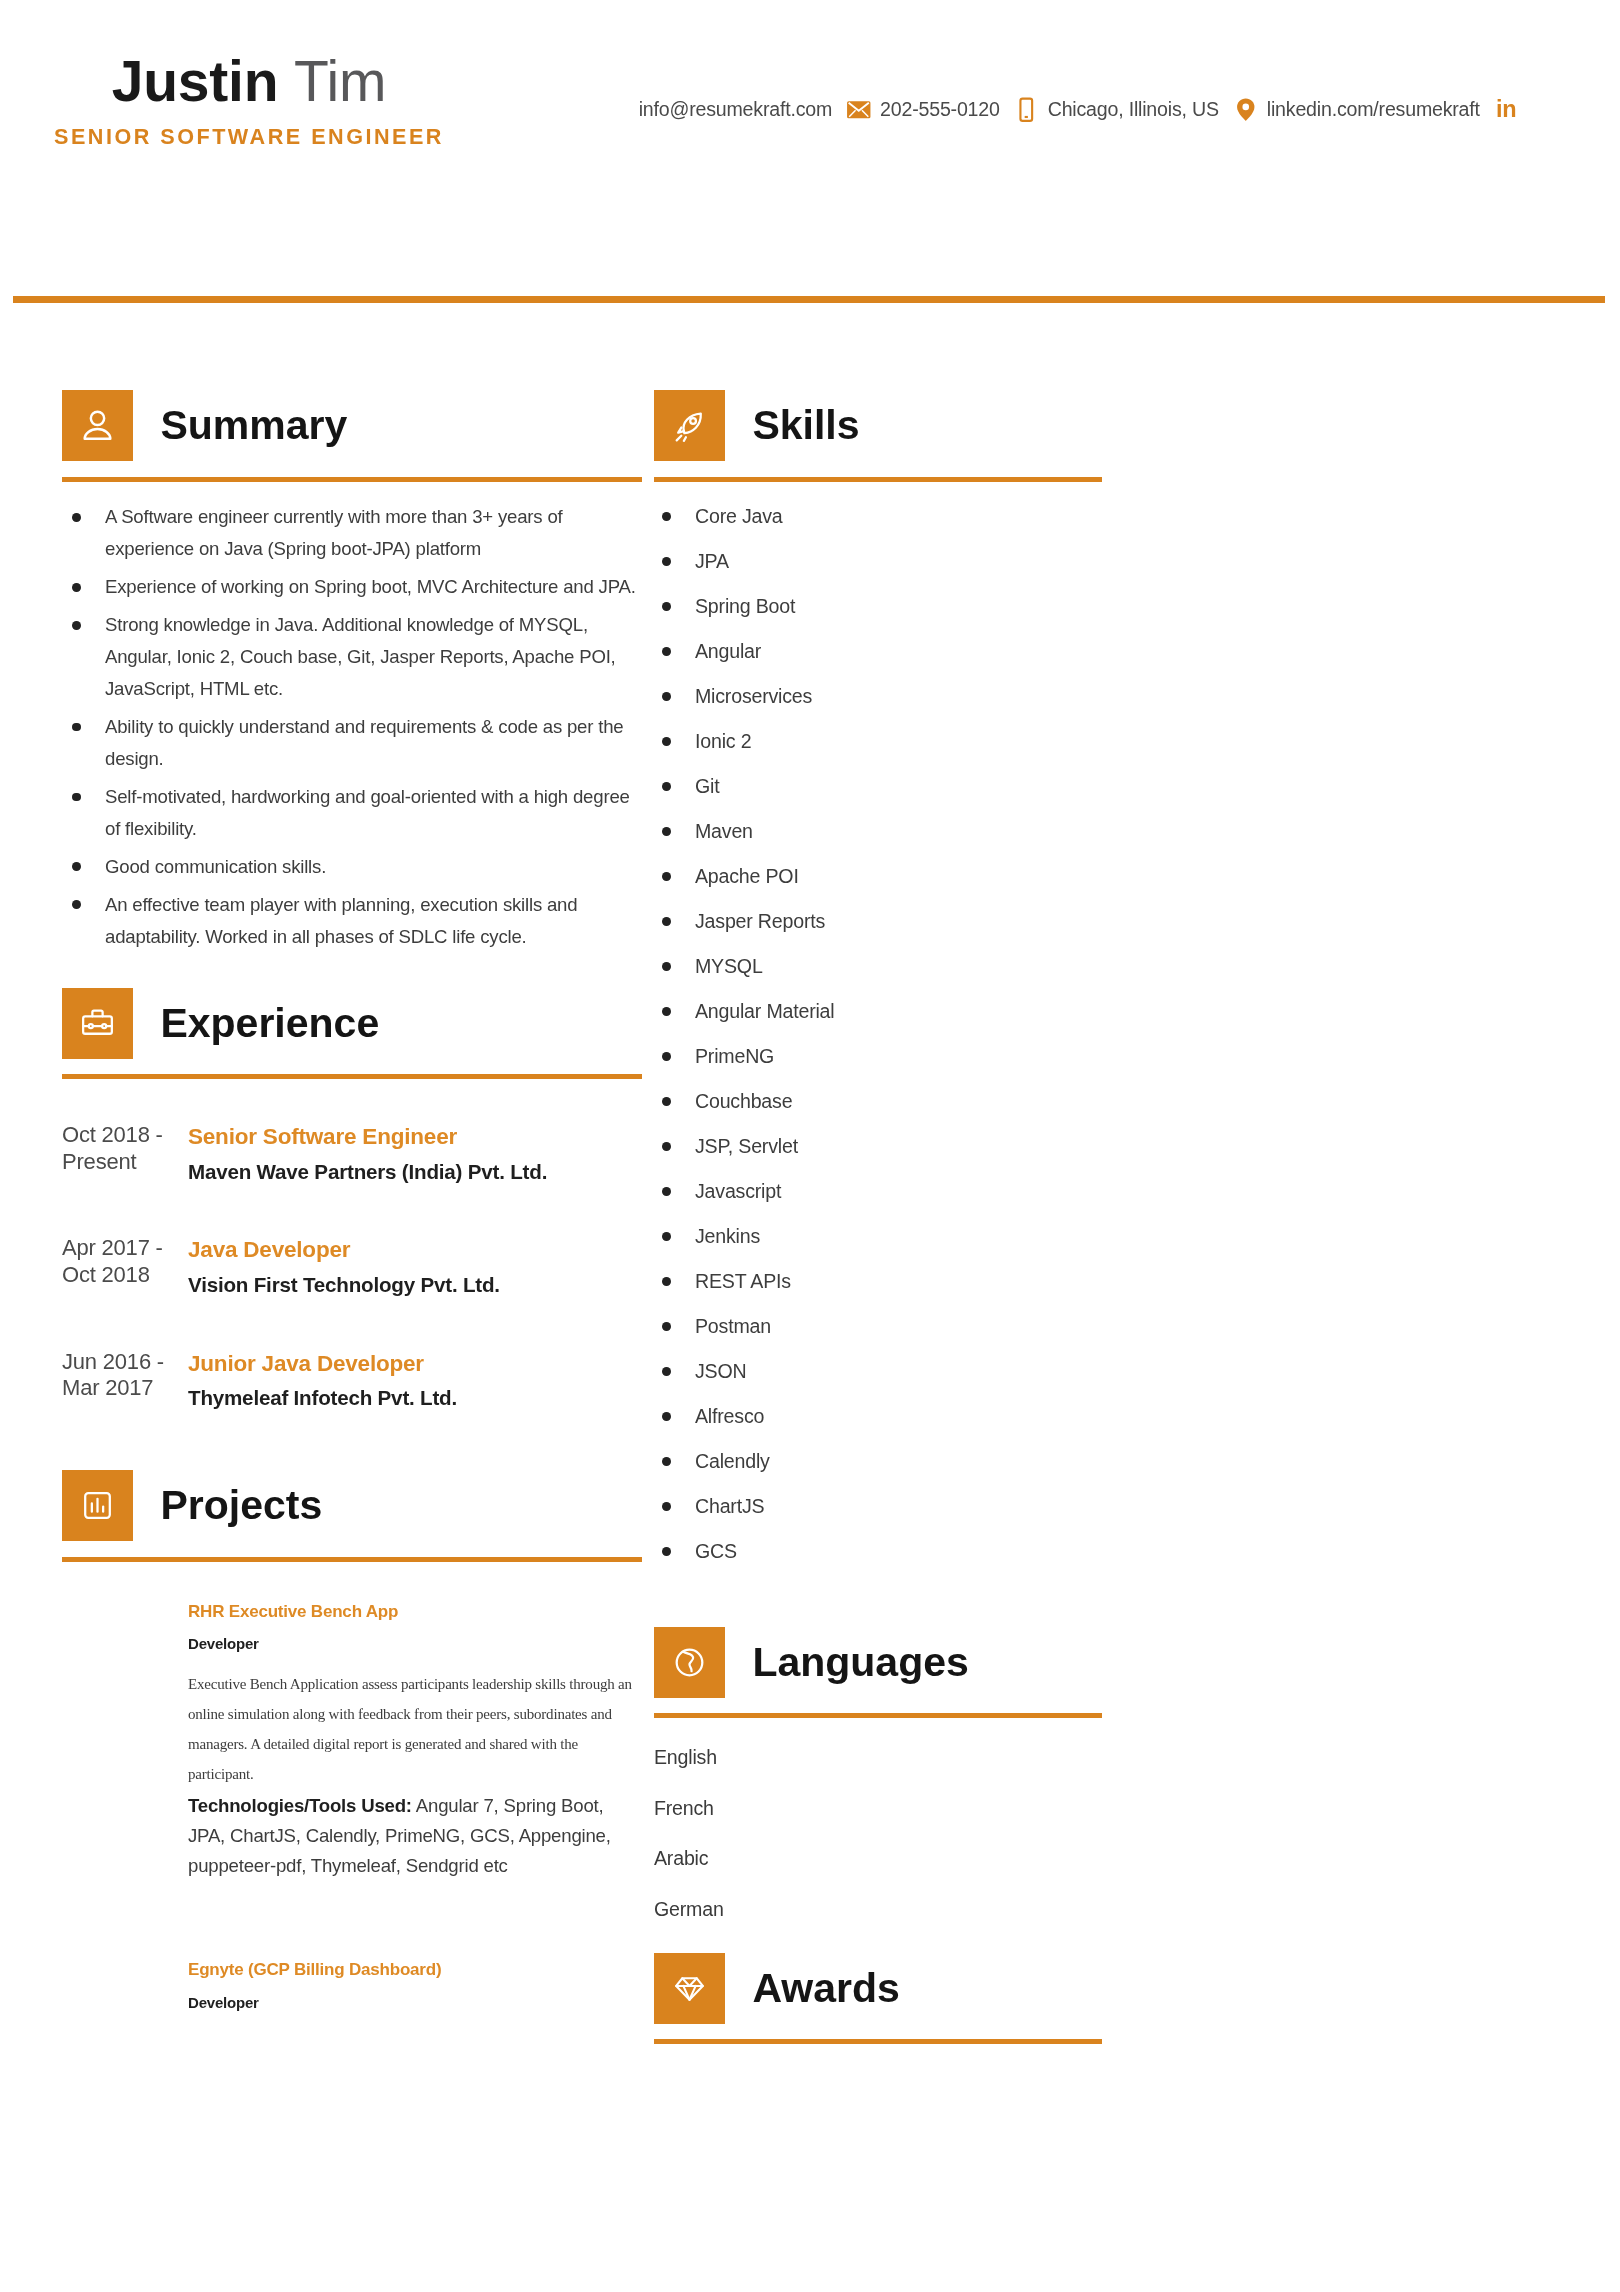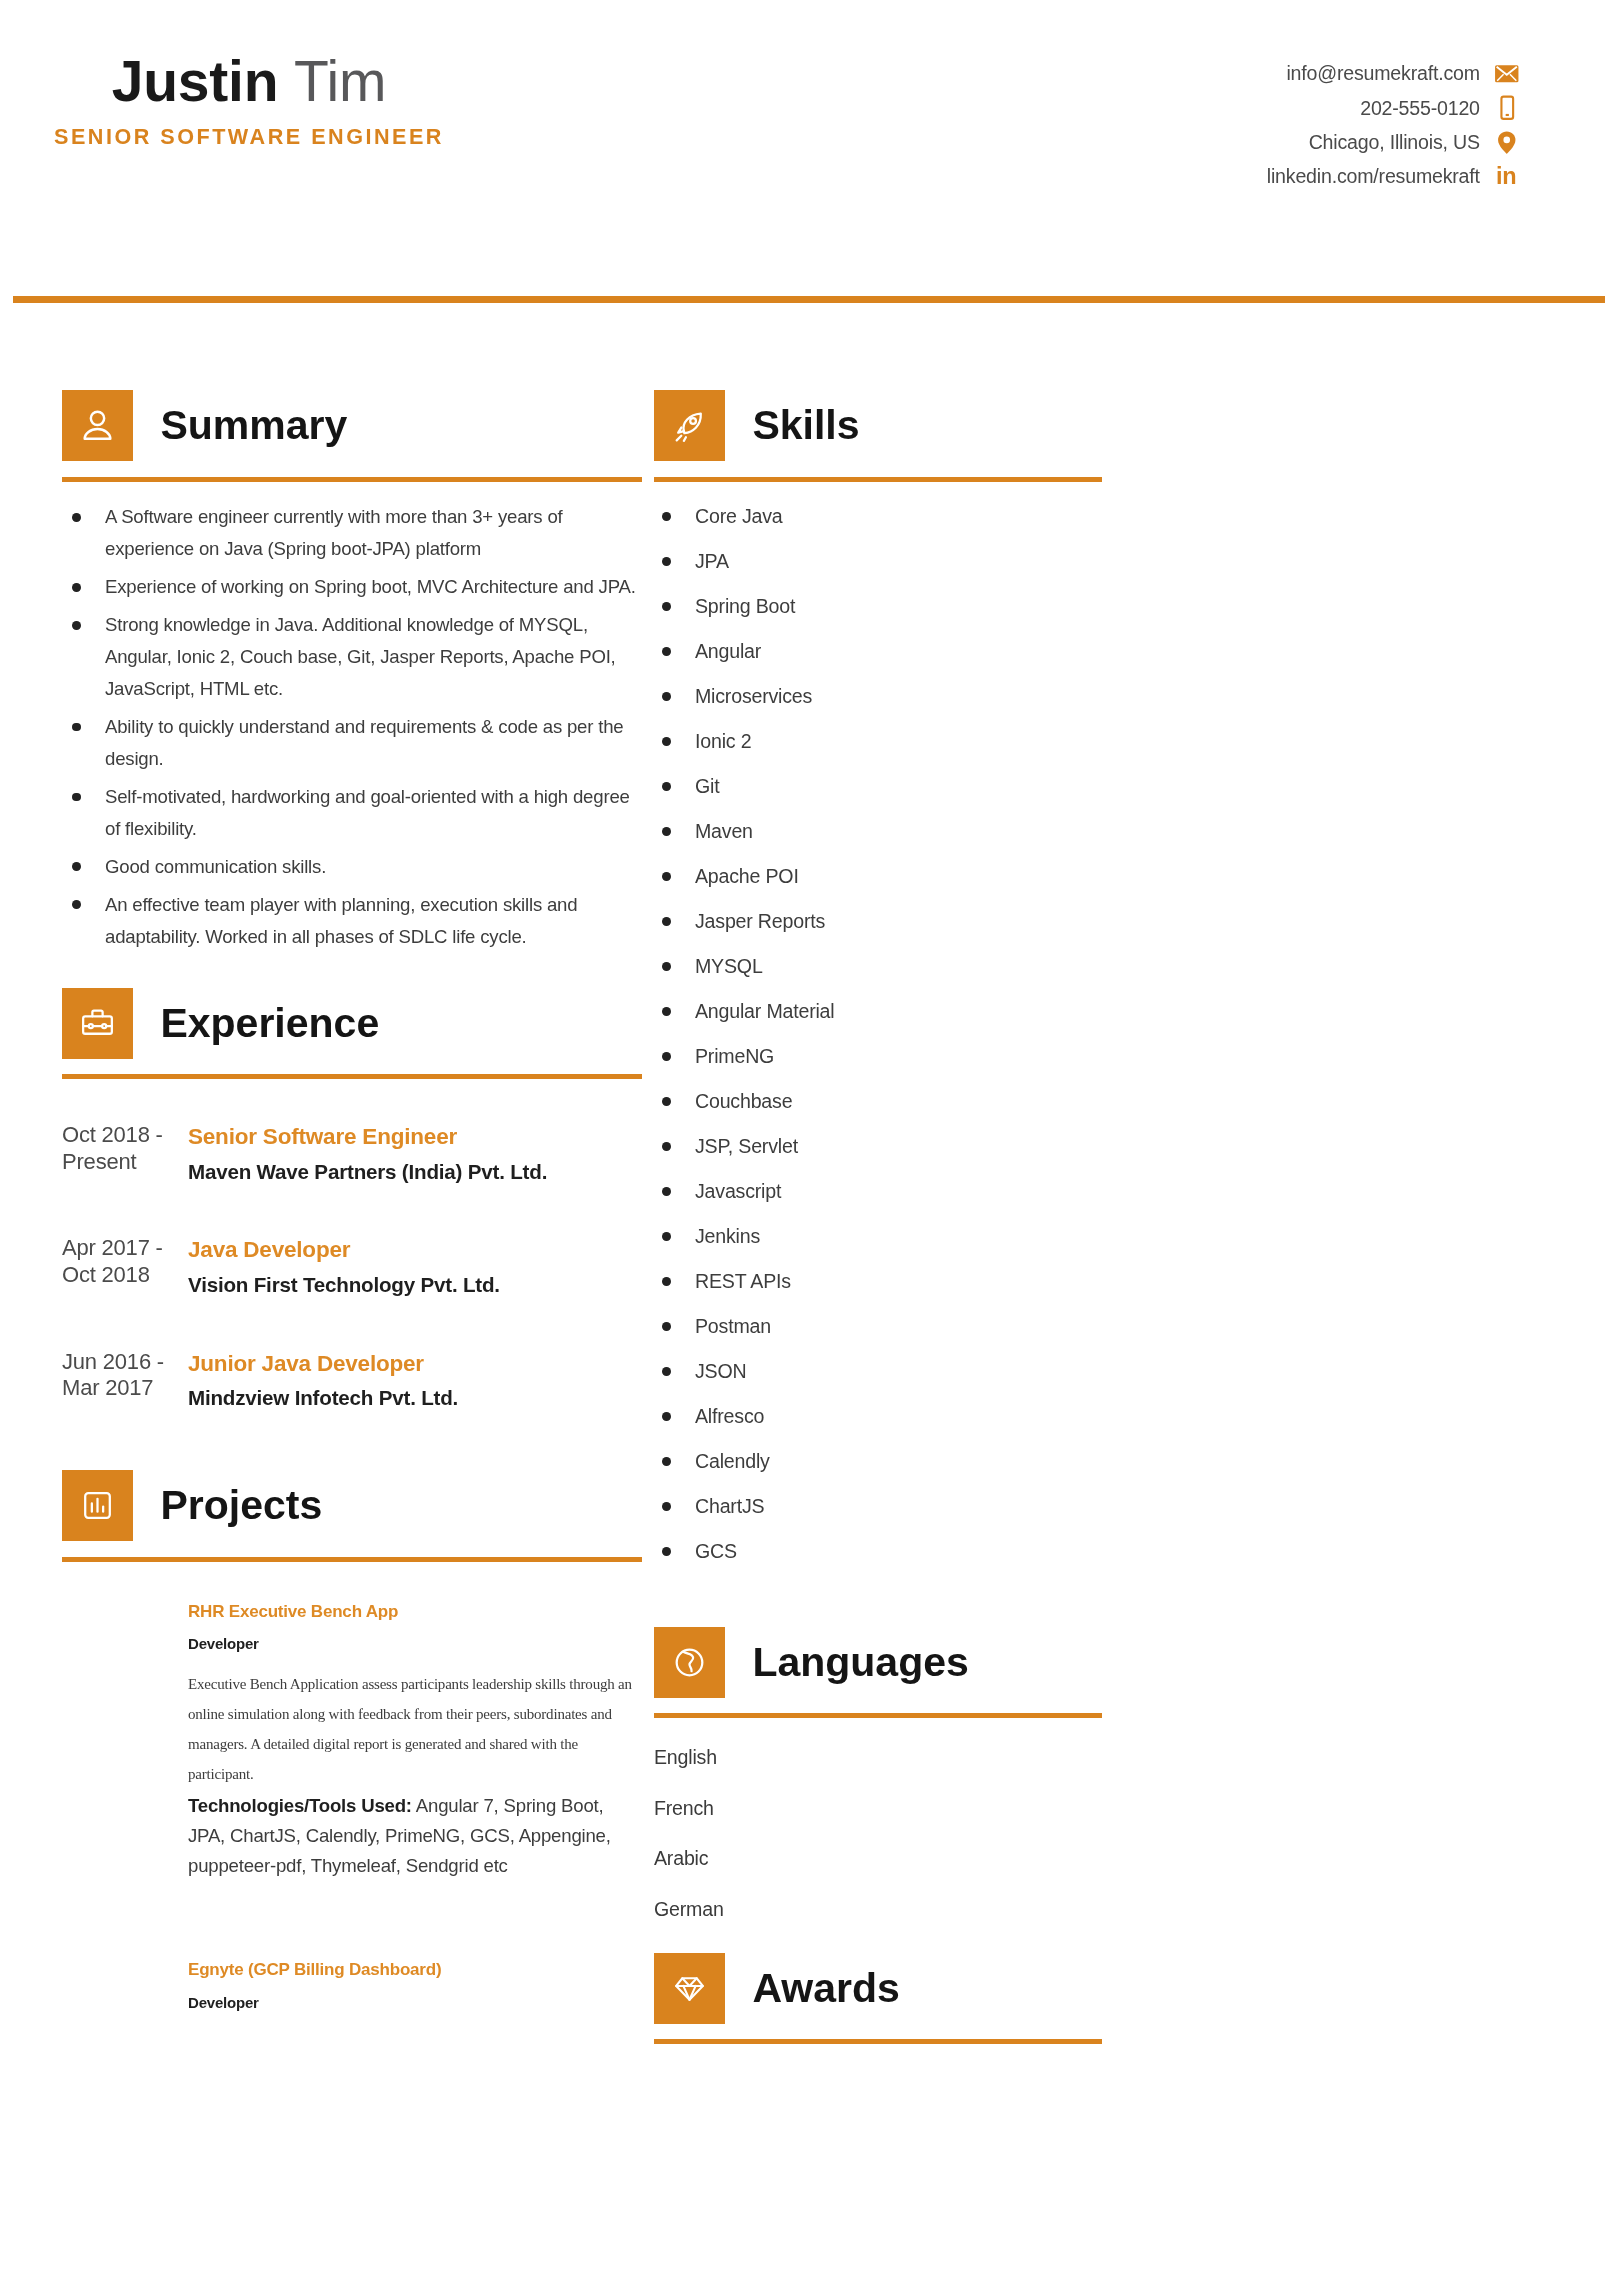--- a/index.html
+++ b/index.html
@@ -9,21 +9,21 @@
     width:1620px; height:2293px; position:relative; overflow:hidden;
     font-family:"Liberation Sans","DejaVu Sans",sans-serif;
     color:var(--body); letter-spacing:-0.2px;
   }
   
   .header{ position:relative; height:303px; }
   .header-inner{ display:flex; justify-content:space-between; padding:51px 101px 0 54px;text-align:center; }
   .name{ font-size:57px; line-height:61px; font-weight:700; color:var(--ink); }
   .name .last{ font-weight:400; color:#58585a; }
   .job-subtitle{ margin-top:11.8px; font-size:21.6px; font-weight:700; letter-spacing:2.5px; color:var(--accent); }
-  .contacts{ display:flex; flex-direction:column; gap:8.8px; margin-top:10px; }
+  .contacts{ display:flex; gap:8.8px; margin-top:18px; }
   .contact-row{ display:flex; align-items:center; justify-content:flex-end; gap:13.7px;
                 font-size:19.6px; color:#4a4a4a; }
   .contact-icon{ width:25.5px; height:25.5px; flex:0 0 25.5px; display:flex; align-items:center; justify-content:center; }
   .li-in{ font-size:23.5px; font-weight:700; color:var(--accent); line-height:25.5px; }
   .top-rule{ position:absolute; bottom:0; left:12.7px; width:1592px; height:6.9px; background:var(--accent); }
   
   .main{ display:grid; grid-template-columns:580px 448px; column-gap:400px;
          padding-left:62px; margin-top:87px;gap:12px; }
   
   .section-head{ display:flex; align-items:center; gap:27.4px; }
@@ -181,21 +181,21 @@
             </div>
           </div>
 
           <div class="job">
             <div class="job-dates">
               <span>Jun 2016 -</span>
               <span>Mar 2017</span>
             </div>
             <div>
               <div class="job-title">Junior Java Developer</div>
-              <div class="job-company">Mindzview Infotech Pvt. Ltd.</div>
+              <div class="job-company">Thymeleaf Infotech Pvt. Ltd.</div>
             </div>
           </div>
         </div>
     </div>
 
     <div class="section proj-section">
       <div class="section-head">
         <div class="icon-box">
           <svg width="41" height="41" viewBox="0 0 40 40" fill="none" stroke="#fff" stroke-width="2.2" stroke-linecap="round" stroke-linejoin="round">
               <rect x="8" y="8" width="24" height="24" rx="3"></rect>

